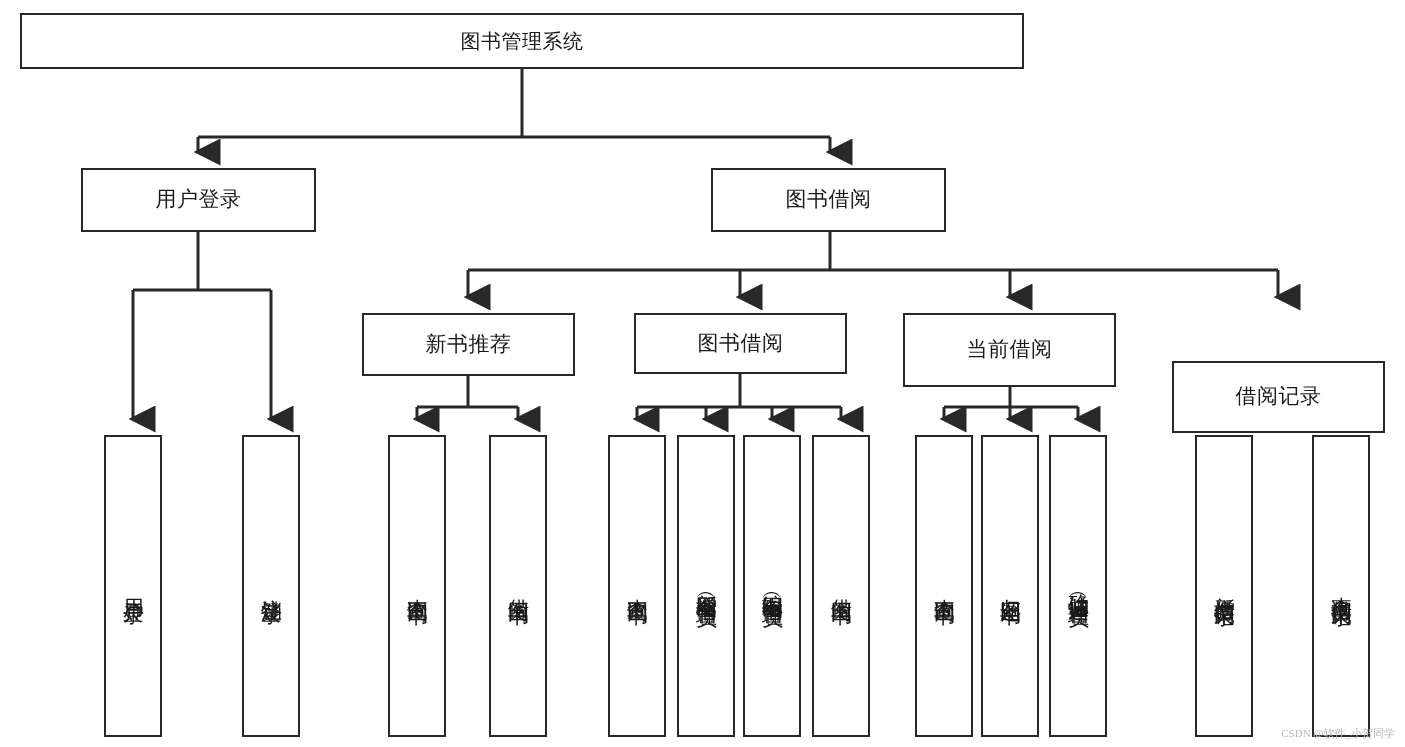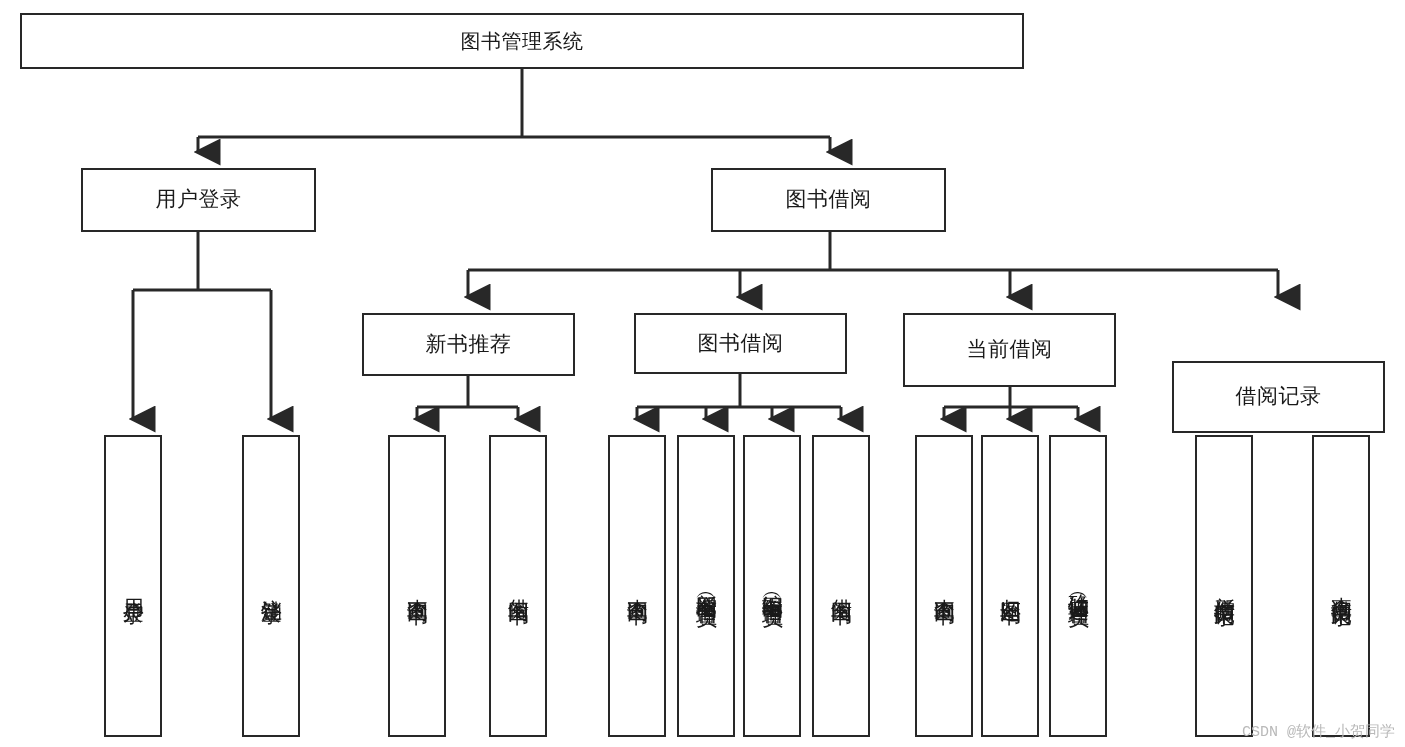--- a/index.html
+++ b/index.html
@@ -58,23 +58,23 @@
     top: 0;
     width: 1405px;
     height: 747px;
     z-index: 1;
     pointer-events: none;
   }
   .watermark {
     position: absolute;
     right: 10px;
     bottom: 6px;
-    font-size: 15px;
+    font-size: 11px;
     color: #b9b9b9;
-    font-family: Liberation Mono, monospace;
+    font-family: Liberation Serif, serif;
     white-space: nowrap;
     z-index: 5;
   }
 </style>
 </head>
 <body>
 
 <div id="canvas">
 
   <svg class="links" viewBox="0 0 1405 747">

